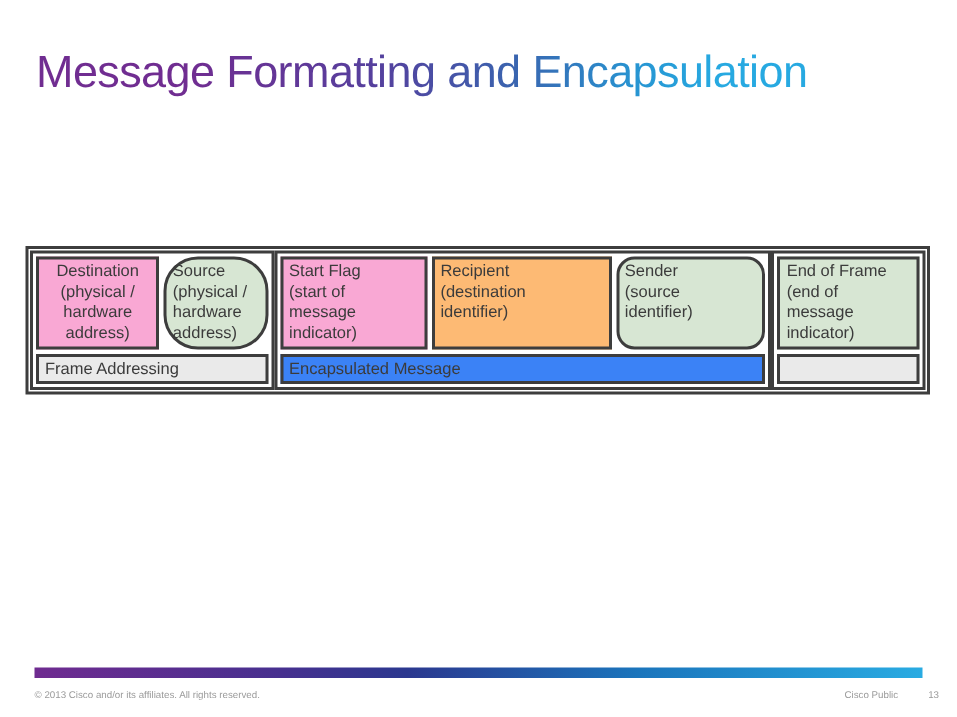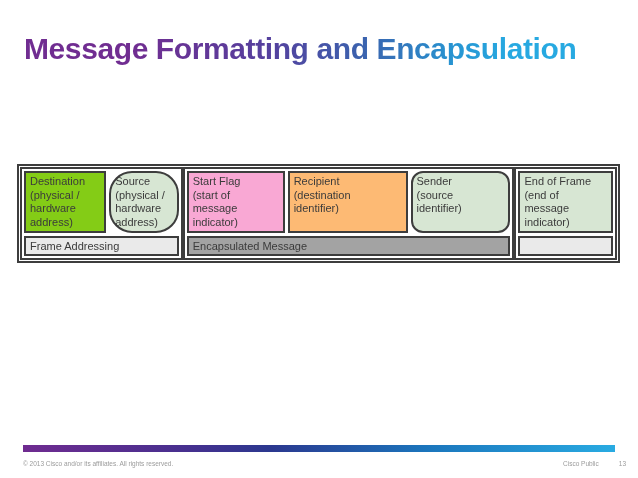--- a/index.html
+++ b/index.html
@@ -1,21 +1,21 @@
 <!DOCTYPE html>
 <html><head>
 <meta charset="utf-8">
 <style>
   html,body{margin:0;padding:0;background:#ffffff;}
   .slide{
     position:relative;width:638px;height:478px;background:#ffffff;overflow:hidden;
     font-family:"Liberation Sans",sans-serif;
   }
   
-  .title{position:absolute;left:24px;top:12px;font-size:30px;line-height:33px;font-weight:700;letter-spacing:-0.4px;}
+  .title{position:absolute;left:24px;top:12px;font-size:30px;line-height:33px;font-weight:400;letter-spacing:-0.4px;}
   .title .tline{display:inline-block;-webkit-background-clip:text;background-clip:text;color:transparent;}
   .tline1{background-image:linear-gradient(90deg,#702d91 0%,#702d91 20%,#54419e 45%,#3a64af 62%,#2795d2 78%,#27a9e1 88%,#27a9e1 100%);}
   .tline2{background-image:linear-gradient(90deg,#702d91 0%,#702d91 52%,#4b4aa4 74%,#27a9e1 93%,#27a9e1 100%);}
 
   
   .frame-table{
     position:absolute;left:17px;top:164px;width:603px;box-sizing:border-box;
     border:2px solid #3d3d3d;background:#ffffff;padding:1px;display:flex;align-items:stretch;
   }
   .fgroup{border:2px solid #3d3d3d;padding:2px;display:flex;flex-direction:column;box-sizing:border-box;}
@@ -46,21 +46,21 @@
 
 <div class="slide">
 
   <h1 class="title">
     <span class="tline tline1">Message Formatting and Encapsulation</span><br>
   </h1>
 
   <div class="frame-table" id="frame-table">
       <div class="fgroup" style="flex: 27 1 0px;">
         <div class="frow">
-          <div class="fcell" style="flex: 55 1 0px; background: #84cc16;">Destination
+          <div class="fcell" style="flex: 55 1 0px; background: #f9a8d4; text-align: center;">Destination
 (physical /
 hardware
 address)</div>
           <div class="fcell" style="flex: 45 1 0px; background: rgb(215, 230, 211); border-radius: 23px;">Source
 (physical /
 hardware
 address)</div>
         </div>
         <div class="glabel" style="background: rgb(234, 234, 234);">Frame Addressing</div>
       </div>
@@ -70,21 +70,21 @@
 (start of
 message
 indicator)</div>
           <div class="fcell" style="flex: 27 1 0px; background: #fdba74;">Recipient
 (destination
 identifier)</div>
           <div class="fcell" style="flex: 22 1 0px; background: rgb(215, 230, 211); border-radius: 12px;">Sender
 (source
 identifier)</div>
         </div>
-        <div class="glabel" style="background: #a3a3a3;">Encapsulated Message</div>
+        <div class="glabel" style="background: #3b82f6;">Encapsulated Message</div>
       </div>
       <div class="fgroup" style="flex: 16.5 1 0px;">
         <div class="frow">
           <div class="fcell" style="flex: 100 1 0px; background: rgb(215, 230, 211);">End of Frame
 (end of
 message
 indicator)</div>
         </div>
         <div class="glabel" style="background: rgb(234, 234, 234);"></div>
       </div>

